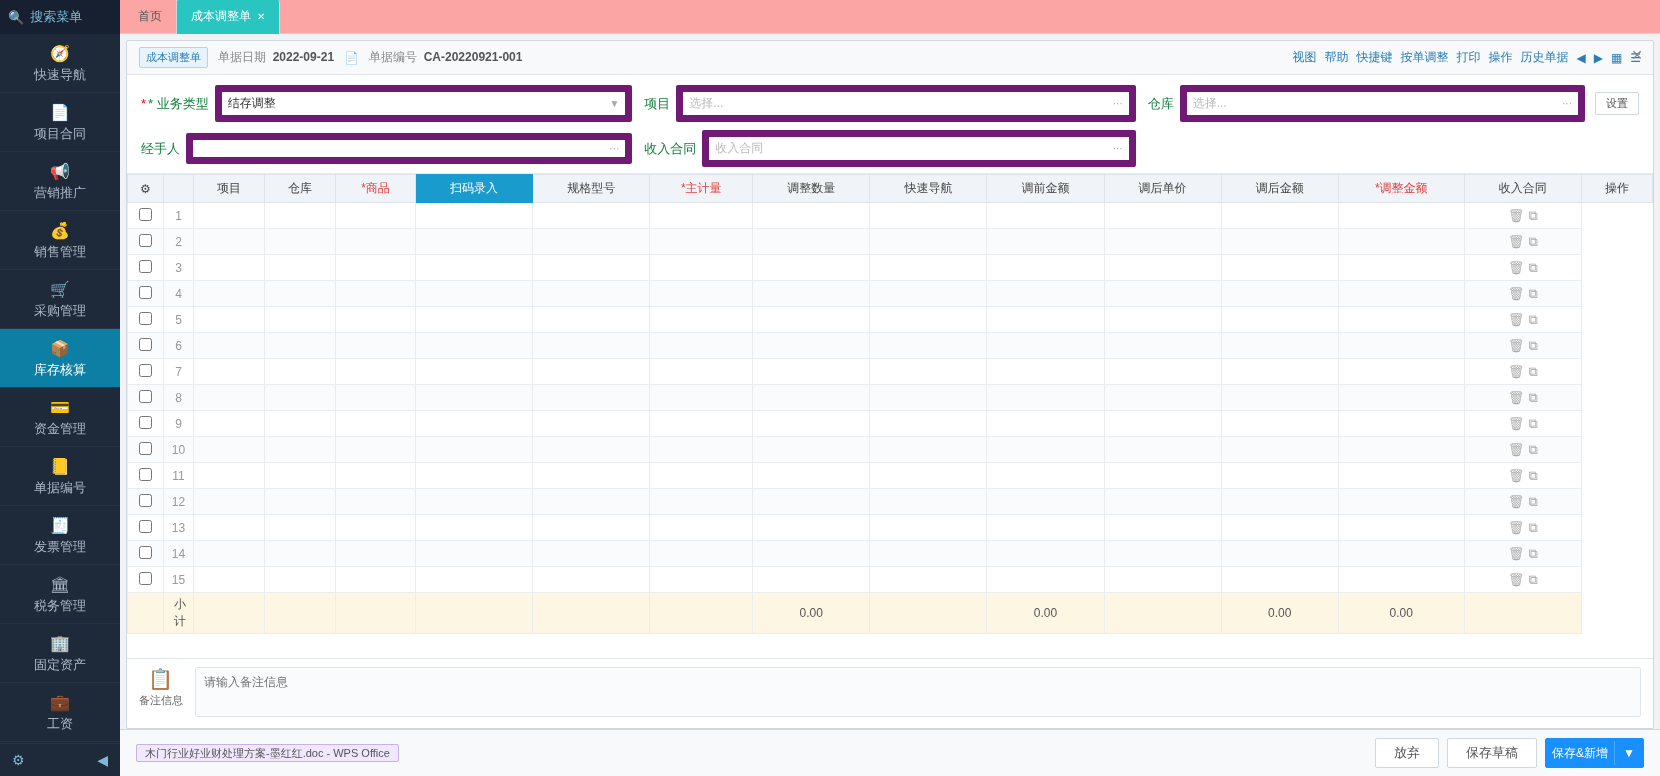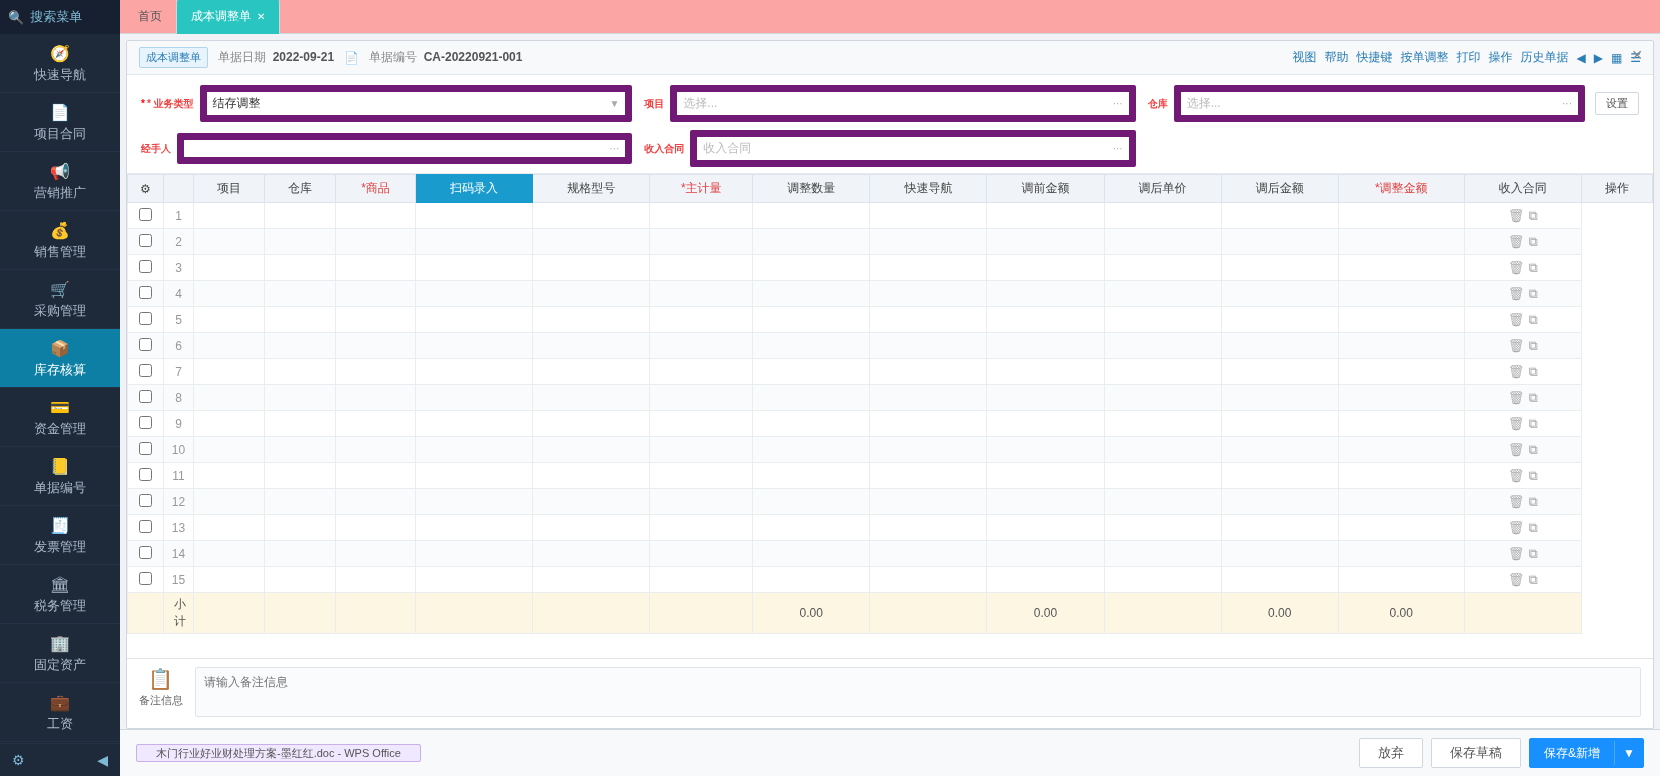--- a/index.html
+++ b/index.html
@@ -141,21 +141,21 @@
       border-bottom: 1px solid #e8ecf0;
       display: grid;
       grid-template-columns: 1fr 1fr 1fr;
       gap: 8px 12px;
     }
     .form-row {
       display: flex;
       align-items: center;
       gap: 6px;
     }
-    .form-label { color: #ef4444; white-space: nowrap; font-size: 10px; font-weight: bold; }
+    .form-label { color: #15803d; white-space: nowrap; font-size: 13px; }
     .form-label.required::before { content: '*'; color: red; margin-right: 2px; }
     .form-select-wrap {
       display: flex;
       align-items: center;
       flex: 1;
       border: 7px solid #701a75;
       border-radius: 2px;
       background: #fff;
       padding: 3px 6px;
     }
@@ -253,21 +253,21 @@
       padding: 8px 16px;
       display: flex;
       align-items: center;
       justify-content: space-between;
     }
     .footer-left { color: #555; font-size: 12px; }
     .footer-left .wps-file {
       background: #f0e8ff;
       border: 1px solid #c9b0e8;
       border-radius: 2px;
-      padding: 2px 19px;
+      padding: 2px 8px;
       color: #555;
       font-size: 11px;
     }
     .footer-btns { display: flex; gap: 8px; }
     .btn {
       padding: 5px 18px;
       border-radius: 2px;
       cursor: pointer;
       font-size: 13px;
       border: 1px solid #d0d7df;
@@ -278,21 +278,21 @@
       background: #1890ff;
       color: #fff;
       border-color: #1890ff;
       display: flex;
       align-items: center;
       gap: 0;
       padding: 0;
       overflow: hidden;
     }
     .btn-save-new-main {
-      padding: 5px 14px;
+      padding: 5px 6px;
       cursor: pointer;
     }
     .btn-save-new-arrow {
       padding: 5px 8px;
       border-left: 1px solid #4ba6ff;
       cursor: pointer;
     }
   </style>
 </head>
 <body>

